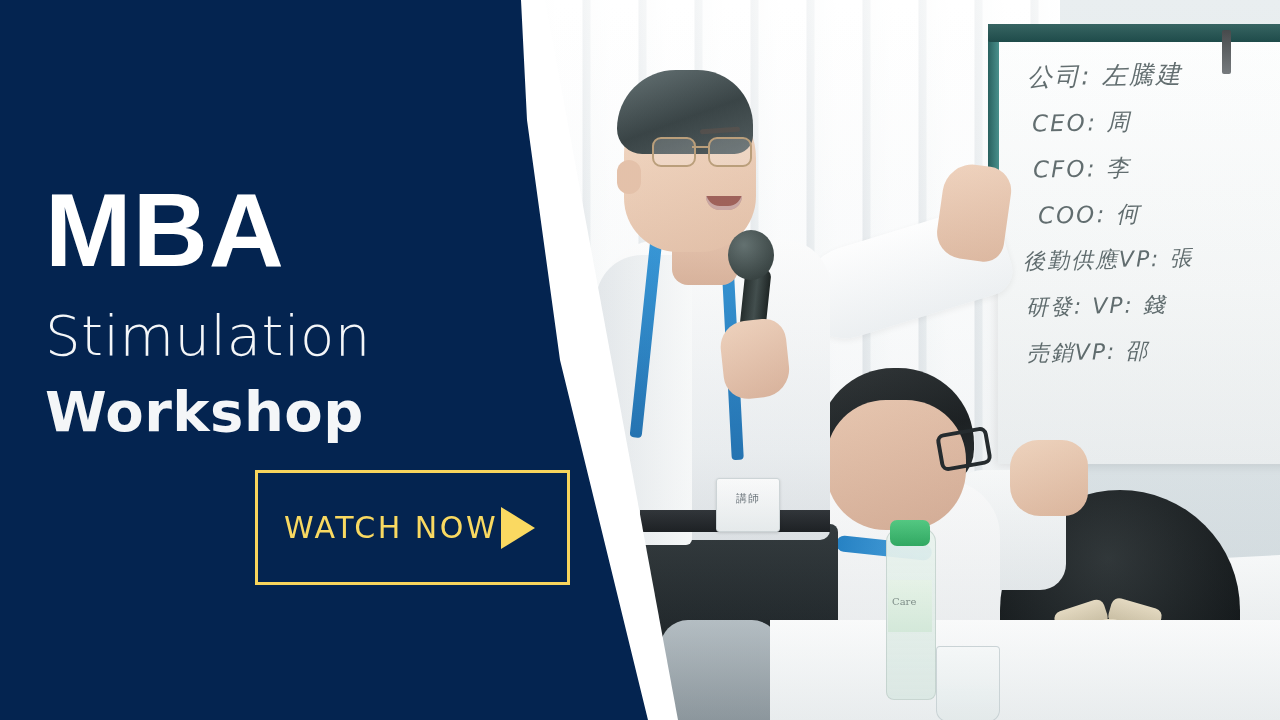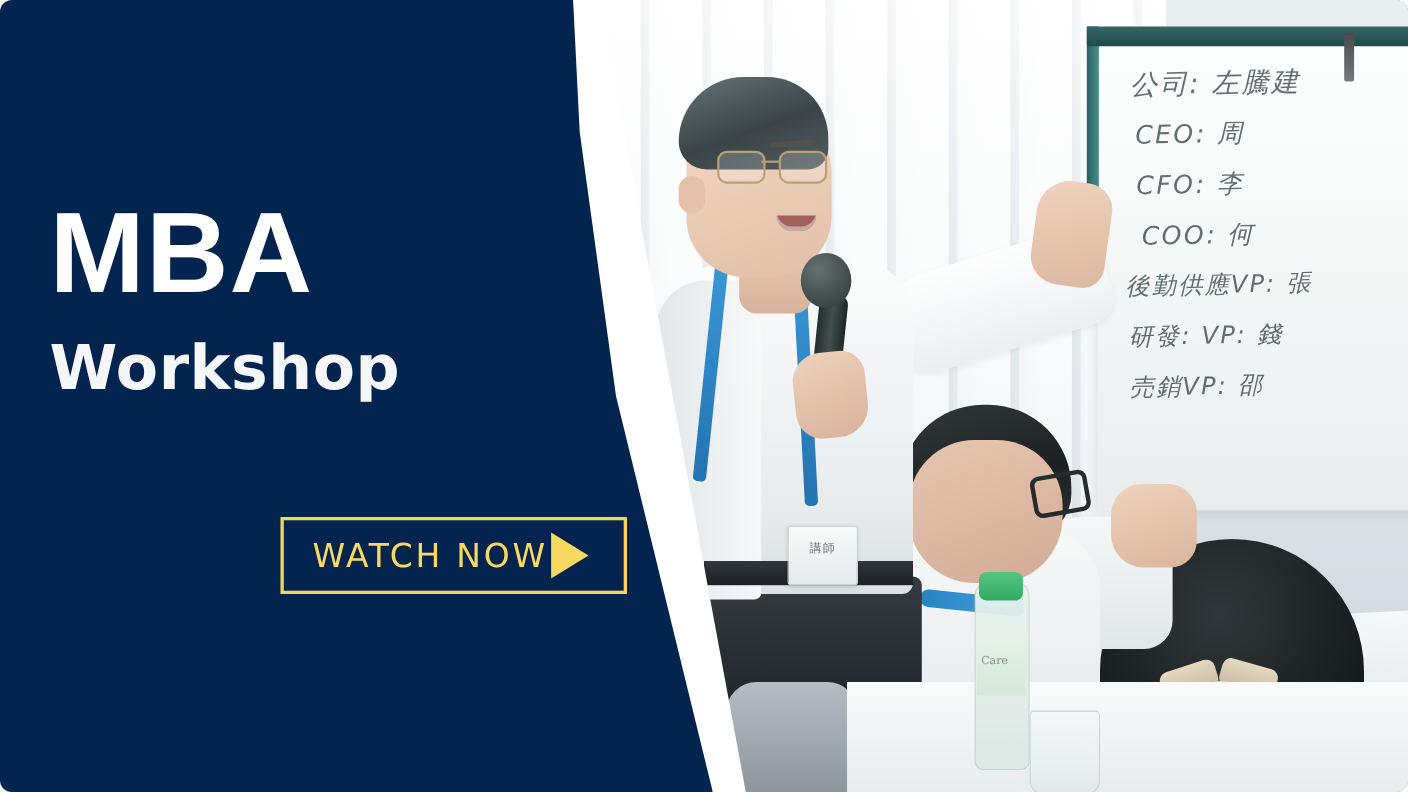--- a/index.html
+++ b/index.html
@@ -3,21 +3,21 @@
 <meta charset="utf-8">
 <title>MBA Stimulation Workshop</title>
 <style>
   html,body{margin:0;padding:0;}
   body{
     width:1280px;height:720px;overflow:hidden;
     background:#ffffff;
     font-family:"Liberation Sans","DejaVu Sans",sans-serif;
   }
   .thumb{
-    position:relative;width:1280px;height:720px;overflow:hidden;background:#15803d;border-radius:11px;
+    position:relative;width:1280px;height:720px;overflow:hidden;background:#15803d;
   }
 
   
   .photo{
     position:absolute;inset:0;
     background:#eef1f3;
     overflow:hidden;
   }
   
   .blinds{
@@ -319,21 +319,21 @@
     position:absolute;left:0;top:298px;
     color:#f4f6f8;
     font-size:56px;line-height:76px;
     font-weight:300;letter-spacing:.5px;
     font-family:"DejaVu Sans","Liberation Sans",sans-serif;
   }
   .subtitle .l2{ display:block;font-weight:bold; }
 
   
   .cta{
-    position:absolute;left:255px;top:470px;width:315px;height:70px;
+    position:absolute;left:255px;top:470px;width:315px;height:115px;
     border:3px solid #f7d45c;
     background:transparent;
     display:flex;align-items:center;
     box-sizing:border-box;
     cursor:pointer;
   }
   .cta-label{
     color:#f9d961;
     font-size:30px;letter-spacing:2.5px;
     font-weight:400;
@@ -429,20 +429,21 @@
 
     <div class="photo-tint"></div>
   </div>
 
   <div class="white-wedge"></div>
   <div class="navy-panel"></div>
 
   <div class="copy">
     <div class="title">MBA</div>
     <div class="subtitle">
+      <span class="l1">Stimulation</span>
       <span class="l2">Workshop</span>
     </div>
   </div>
 
   <div class="cta">
     <span class="cta-label">WATCH NOW</span>
     <span class="cta-play"></span>
   </div>
 
 </div>

